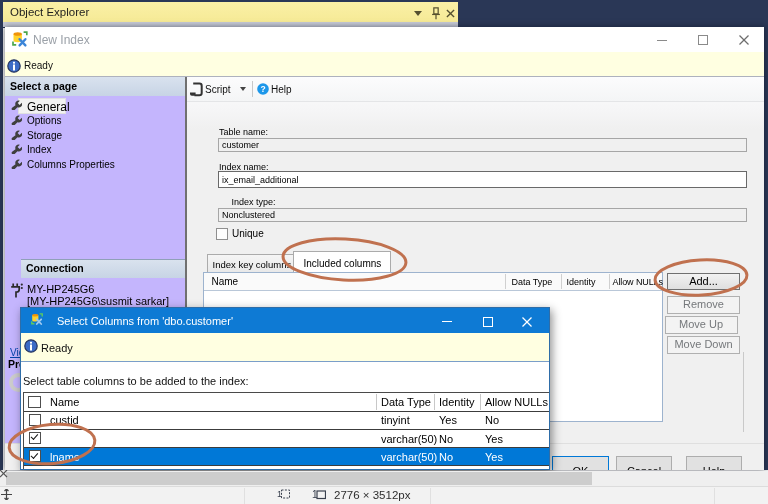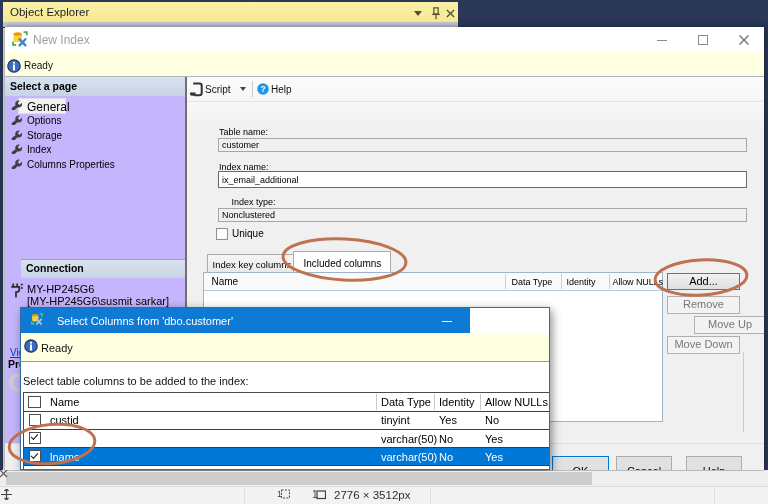--- a/index.html
+++ b/index.html
@@ -151,33 +151,33 @@
           <div class="a" style="left:363px;top:4px;font-size:9px;">Identity</div>
           <div class="a" style="left:409px;top:4px;font-size:9px;letter-spacing:-0.1px;">Allow NULLs</div>
           <div class="a" style="left:301px;top:1px;width:1px;height:15px;background:#D0D0D0;"></div>
           <div class="a" style="left:357px;top:1px;width:1px;height:15px;background:#D0D0D0;"></div>
           <div class="a" style="left:405px;top:1px;width:1px;height:15px;background:#D0D0D0;"></div>
         </div>
       </div>
 
       <div class="a btn" style="left:480.5px;top:195.5px;width:71px;height:15px;border:1px solid #707070;background:linear-gradient(#F2F2F2,#DFDFDF);text-align:center;line-height:15px;">Add...</div>
       <div class="a btn dis" style="left:480.5px;top:218.5px;width:71px;height:16px;">Remove</div>
-      <div class="a btn dis" style="left:507px;top:239px;width:71px;height:16px;">Move Up</div>
+      <div class="a btn dis" style="left:478px;top:239px;width:71px;height:16px;">Move Up</div>
       <div class="a btn dis" style="left:480.5px;top:259px;width:71px;height:16px;">Move Down</div>
     </div>
 
     <div class="a" style="left:0;top:416px;width:759px;height:27px;background:#F0F0F0;border-top:1px solid #DFDFDF;"></div>
     <div class="a" style="left:547px;top:429px;width:55px;height:20px;border:1px solid #0078D7;background:#E1E1E1;text-align:center;line-height:28px;">OK</div>
     <div class="a" style="left:611px;top:429px;width:54px;height:20px;border:1px solid #ADADAD;background:#E1E1E1;text-align:center;line-height:28px;">Cancel</div>
     <div class="a" style="left:681px;top:429px;width:54px;height:20px;border:1px solid #ADADAD;background:#E1E1E1;text-align:center;line-height:28px;">Help</div>
   </div>
 
   <div class="a" style="left:20px;top:307px;width:530px;height:163px;background:#fff;border:1px solid #2E6DA8;box-shadow:2px 3px 9px rgba(0,0,0,.45);overflow:hidden;box-sizing:border-box;">
 
-    <div class="a" style="left:0;top:0;width:449px;height:24.5px;background:#0E7AD4;">
+    <div class="a" style="left:0;top:0;width:528px;height:24.5px;background:#0E7AD4;">
       <svg class="a" style="left:10px;top:5px;" width="14" height="14" viewBox="0 0 14 14">
         <path d="M8.6,0.9 h2.6 v2.6" fill="none" stroke="#5FCB5F" stroke-width="1.4"></path>
         <path d="M0.8,8.2 v2.6 h2.6" fill="none" stroke="#5FCB5F" stroke-width="1.4"></path>
         <path d="M1.2,2.3 h6.2 v5 a3.1,1.3 0 0 1 -6.2,0 z" fill="#FFD42E"></path>
         <ellipse cx="4.3" cy="2.3" rx="3.1" ry="1.3" fill="#F0940A"></ellipse>
         <path d="M5.8,6.3 l4.4,4.7 M10.2,6.3 l-4.4,4.7" stroke="#9FC9F0" stroke-width="1.8" fill="none" stroke-linecap="round"></path>
       </svg>
       <div class="a" style="left:36px;top:7px;color:#fff;">Select Columns from 'dbo.customer'</div>
       <div class="a" style="left:421px;top:13px;width:10px;height:1.4px;background:#fff;"></div>
       <div class="a" style="left:462px;top:8.5px;width:8px;height:8px;border:1.3px solid #fff;"></div>

